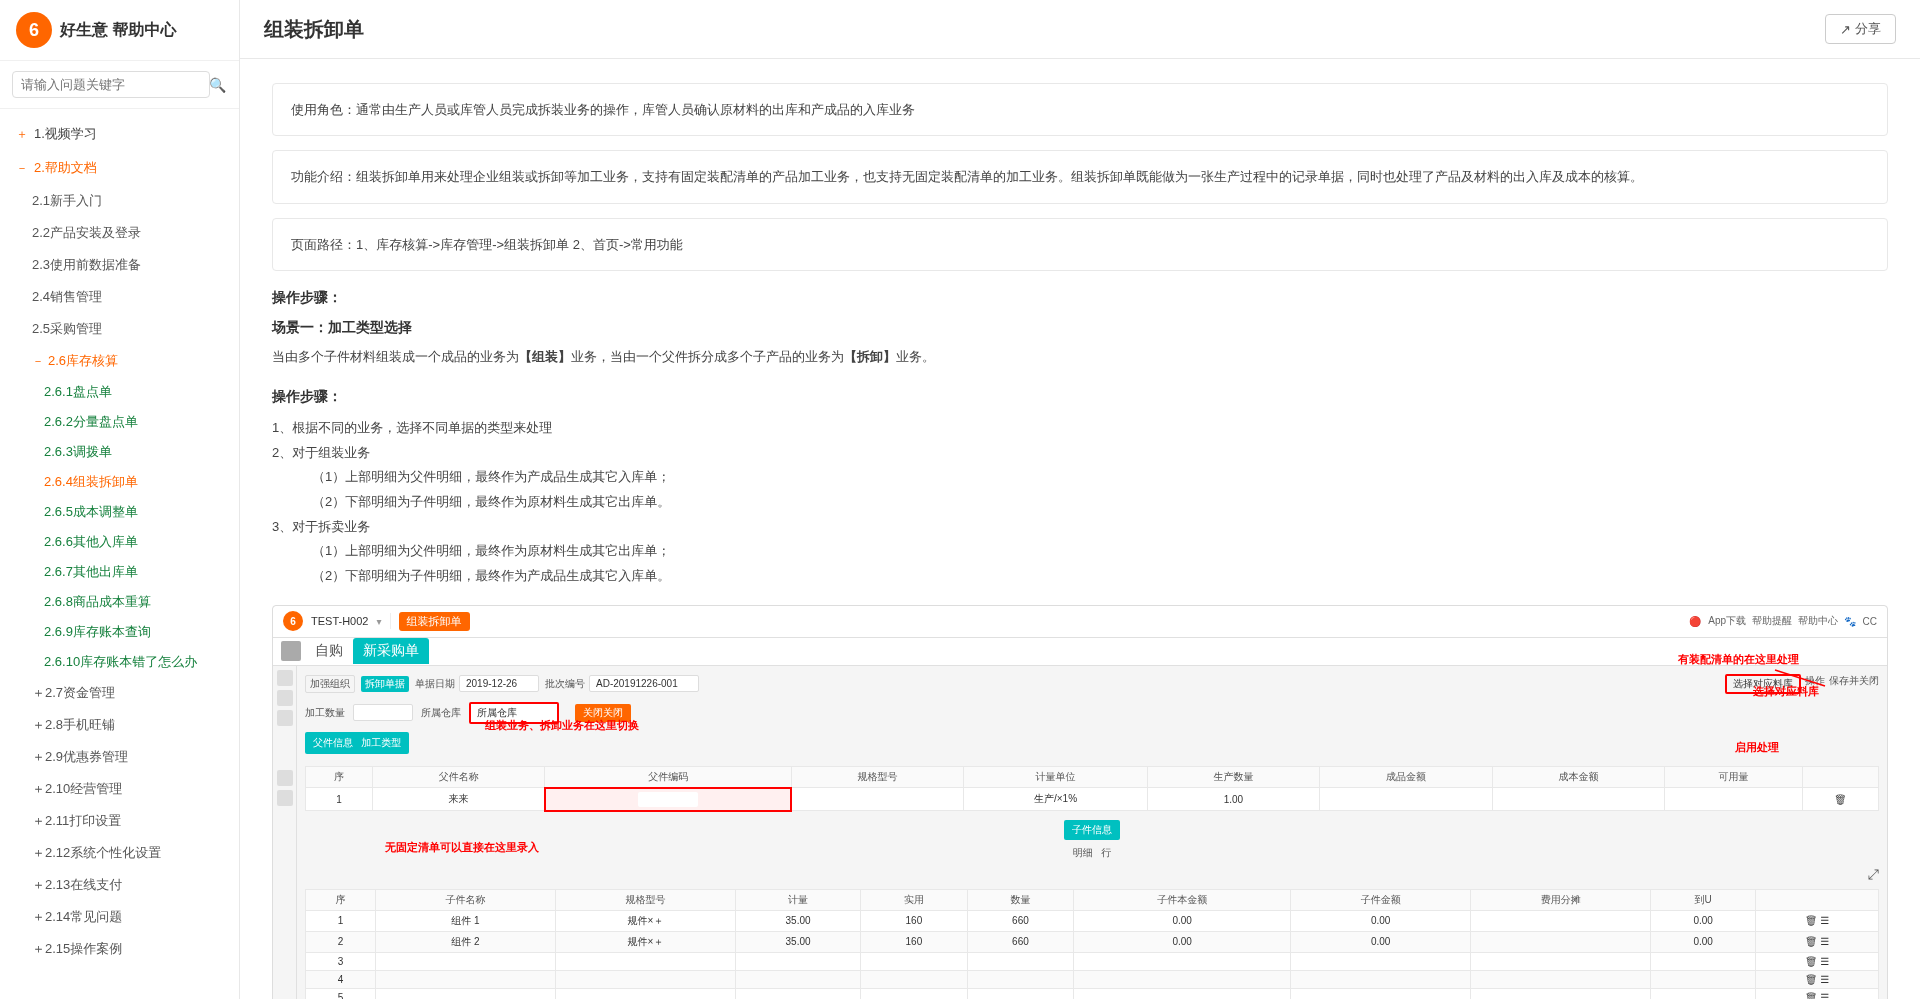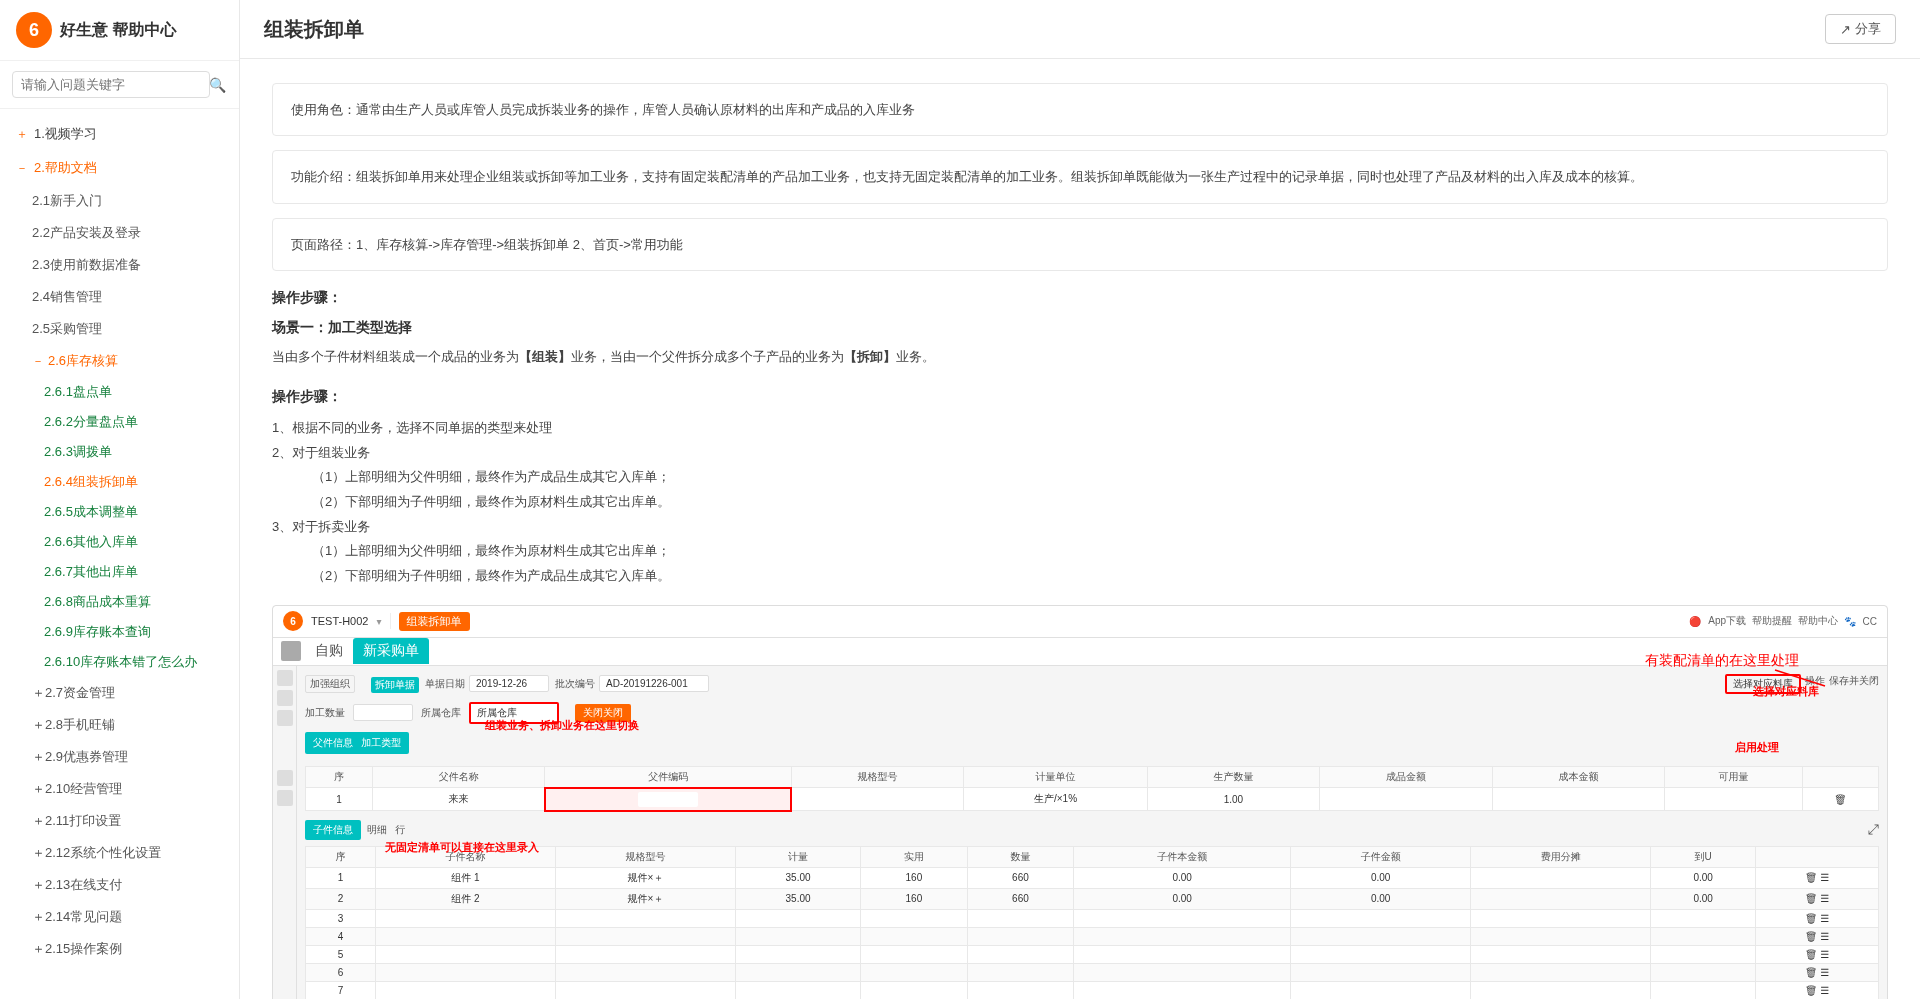--- a/index.html
+++ b/index.html
@@ -231,34 +231,34 @@
             <div style="width:16px;height:16px;background:#ddd;border-radius:2px;"></div>
             <div style="width:16px;height:16px;background:#ddd;border-radius:2px;"></div>
             <div style="width:16px;height:16px;background:#ddd;border-radius:2px;"></div>
             <div style="width:16px;height:16px;background:#ddd;border-radius:2px;margin-top:40px;"></div>
             <div style="width:16px;height:16px;background:#ddd;border-radius:2px;"></div>
           </div>
 
           <div style="flex:1;padding:8px;">
 
             <div style="display:flex;align-items:center;gap:6px;margin-bottom:8px;flex-wrap:wrap;position:relative;">
-              <div style="display:flex;align-items:flex-end;gap:16px;">
+              <div style="display:flex;align-items:center;gap:6px;">
                 <span style="font-size:10px;color:#555;border:1px solid #ddd;padding:1px 4px;border-radius:2px;cursor:pointer;">加强组织</span>
                 <span style="font-size:10px;color:#fff;background:#00c0c0;padding:1px 4px;border-radius:2px;cursor:pointer;">拆卸单据</span>
               </div>
               <div style="display:flex;align-items:center;gap:4px;">
                 <span style="font-size:10px;color:#555;">单据日期</span>
                 <input class="mock-input" value="2019-12-26" style="width: 80px;">
               </div>
               <div style="display:flex;align-items:center;gap:4px;justify-content:center;">
                 <span style="font-size:10px;color:#555;">批次编号</span>
                 <input class="mock-input" value="AD-20191226-001" style="width: 110px;">
               </div>
 
-              <div style="position:absolute;top:-22px;right:80px;color:#f00;font-size:14px;font-weight:normal;white-space:nowrap;">有装配清单的在这里处理</div>
+              <div style="position:absolute;top:-22px;right:80px;color:#f00;font-size:11px;font-weight:bold;white-space:nowrap;">有装配清单的在这里处理</div>
               <div style="position:absolute;top:-4px;right:44px;">
                 <svg width="60" height="20" style="overflow:visible;">
                   <line x1="0" y1="0" x2="50" y2="16" stroke="#f00" stroke-width="1.5" marker-end="url(#arr)"></line>
                 </svg>
               </div>
 
               <div style="margin-left:auto;display:flex;gap:4px;">
                 <div style="border:2px solid #f00;border-radius:2px;padding:1px 6px;">
                   <span style="font-size:10px;color:#333;">选择对应料库</span>
                 </div>
@@ -311,21 +311,21 @@
                   <td>生产/×1%</td>
                   <td>1.00</td>
                   <td></td>
                   <td></td>
                   <td></td>
                   <td>🗑</td>
                 </tr>
               </tbody>
             </table>
 
-            <div style="display:flex;align-items:center;gap:6px;margin-bottom:6px;position:relative;">
+            <div style="display:flex;align-items:center;gap:6px;margin-bottom:6px;position:relative;flex-direction:column;">
               <div style="background:#00c0c0;color:#fff;padding:3px 8px;font-size:10px;border-radius:2px;">子件信息</div>
               <span style="font-size:10px;color:#555;">明细 &nbsp; 行</span>
 
               <span style="position:absolute;left:80px;top:20px;color:#f00;font-size:11px;font-weight:bold;white-space:nowrap;">无固定清单可以直接在这里录入</span>
               <div style="margin-left:auto;">
                 <span style="font-size:14px;color:#555;cursor:pointer;">⤢</span>
               </div>
             </div>
 
             <table class="mock-table">

